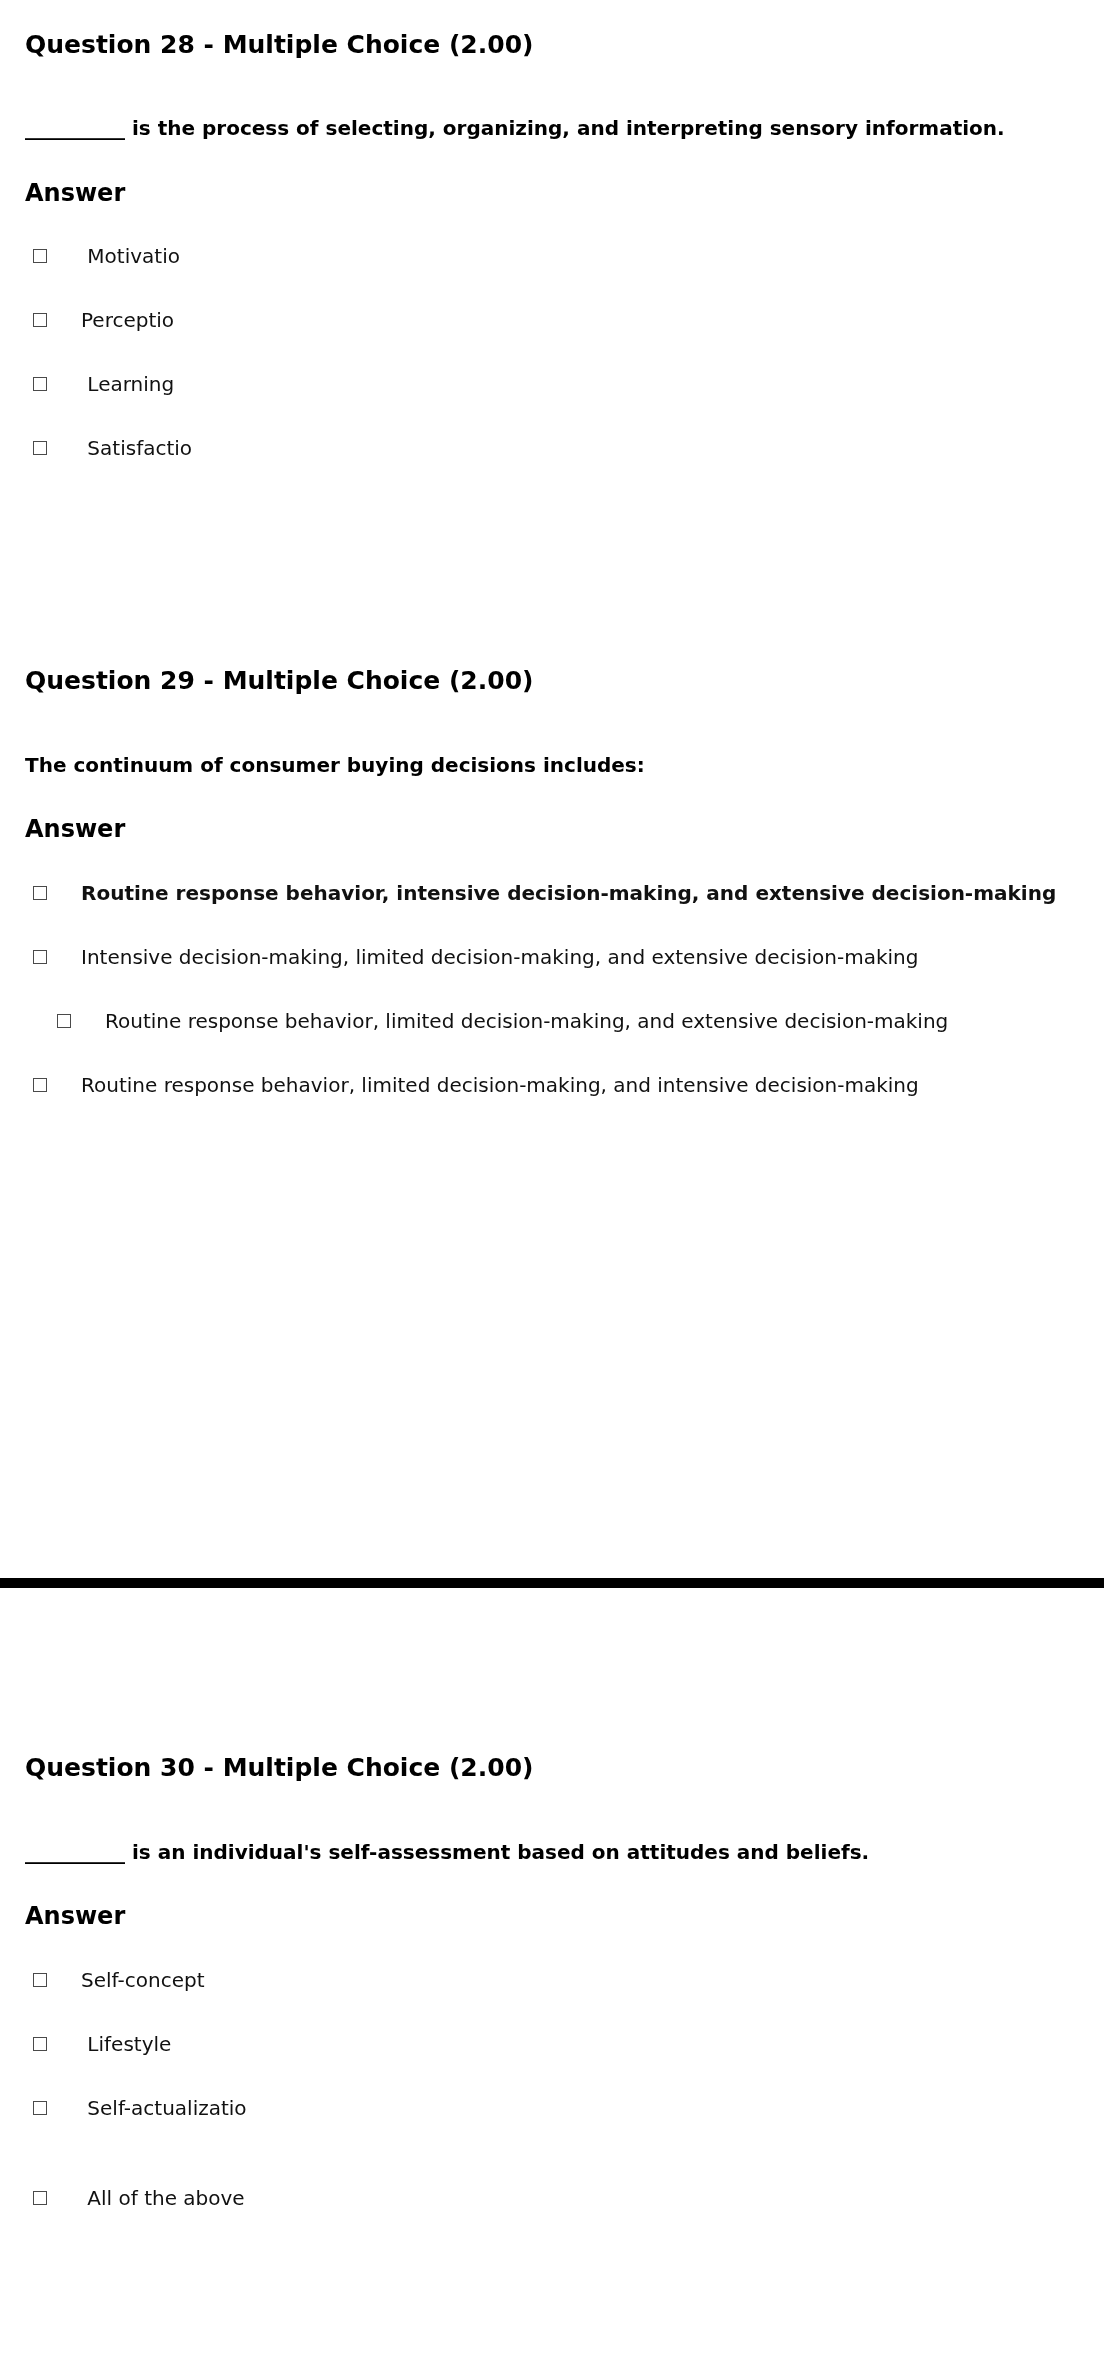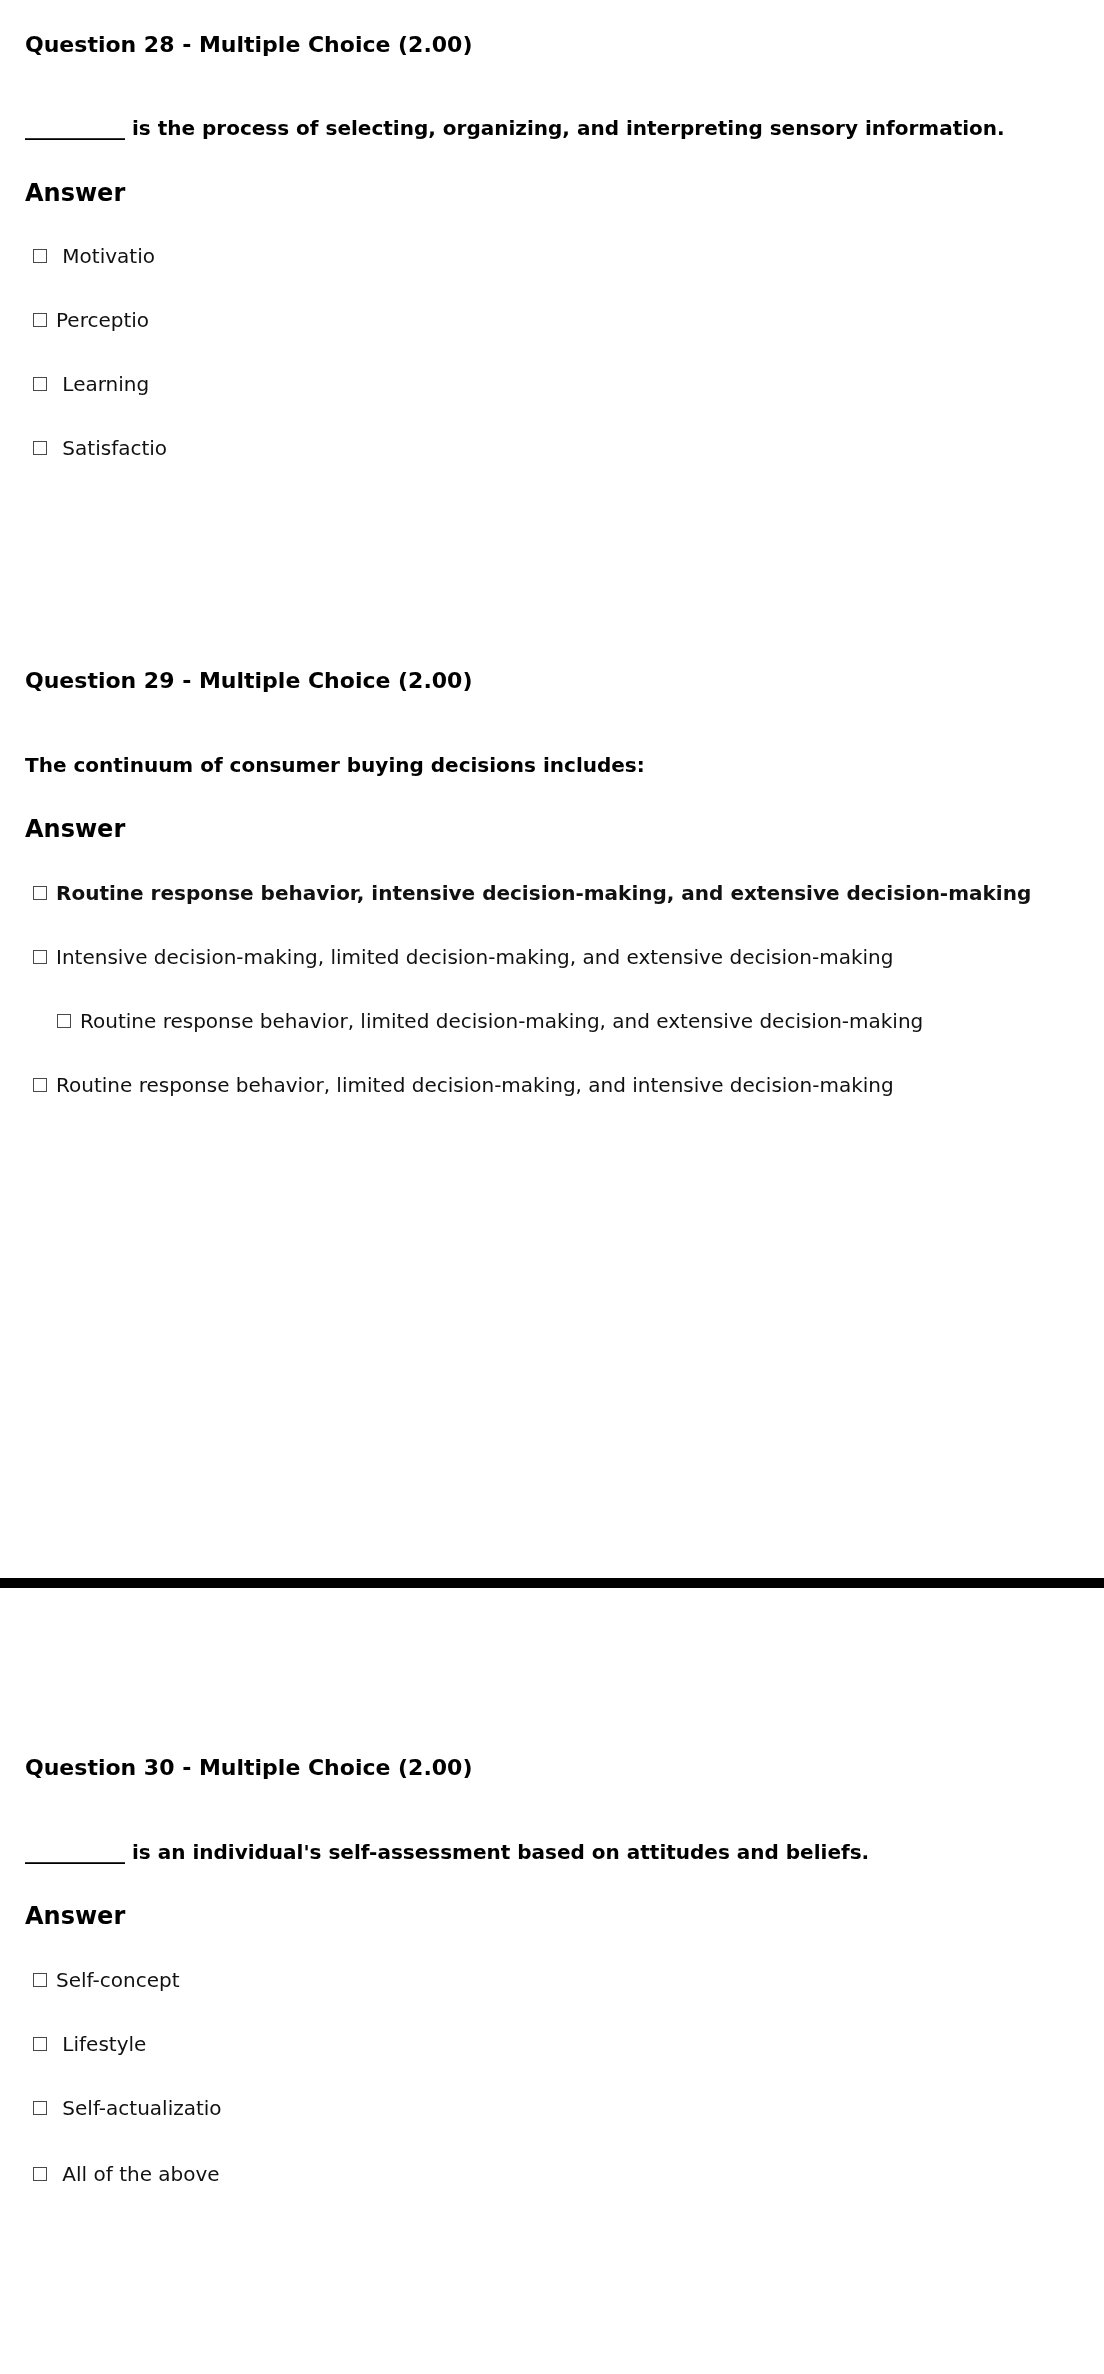--- a/index.html
+++ b/index.html
@@ -17,21 +17,21 @@
     }
     .question {
       position: absolute;
       left: 0;
       width: 1104px;
     }
     .q-title {
       position: absolute;
       left: 25px;
       margin: 0;
-      font-size: 22px;
+      font-size: 25px;
       font-weight: bold;
       line-height: 30px;
       white-space: nowrap;
     }
     .q-text {
       position: absolute;
       left: 25px;
       margin: 0;
       font-size: 20px;
       font-weight: bold;
@@ -47,20 +47,21 @@
       line-height: 24px;
     }
     .option {
       position: absolute;
       left: 33px;
       height: 24px;
       display: flex;
       align-items: center;
       cursor: pointer;
       white-space: pre;
+      gap: 25px;
     }
     .checkbox {
       width: 14px;
       height: 14px;
       border: 1.5px solid #4a4a4a;
       box-sizing: border-box;
       background: #ffffff;
       flex: 0 0 auto;
     }
     .option-label {
@@ -137,17 +138,17 @@
     <span class="option-label">Self-concept</span>
   </div>
   <div class="option" style="top:309px;">
     <span class="checkbox"></span>
     <span class="option-label"> Lifestyle</span>
   </div>
   <div class="option" style="top:373px;">
     <span class="checkbox"></span>
     <span class="option-label"> Self-actualizatio</span>
   </div>
-  <div class="option" style="top:439px;text-align:center;">
+  <div class="option" style="top:463px;text-align:center;">
     <span class="checkbox"></span>
     <span class="option-label"> All of the above</span>
   </div>
 </section>
 
 </body></html>

